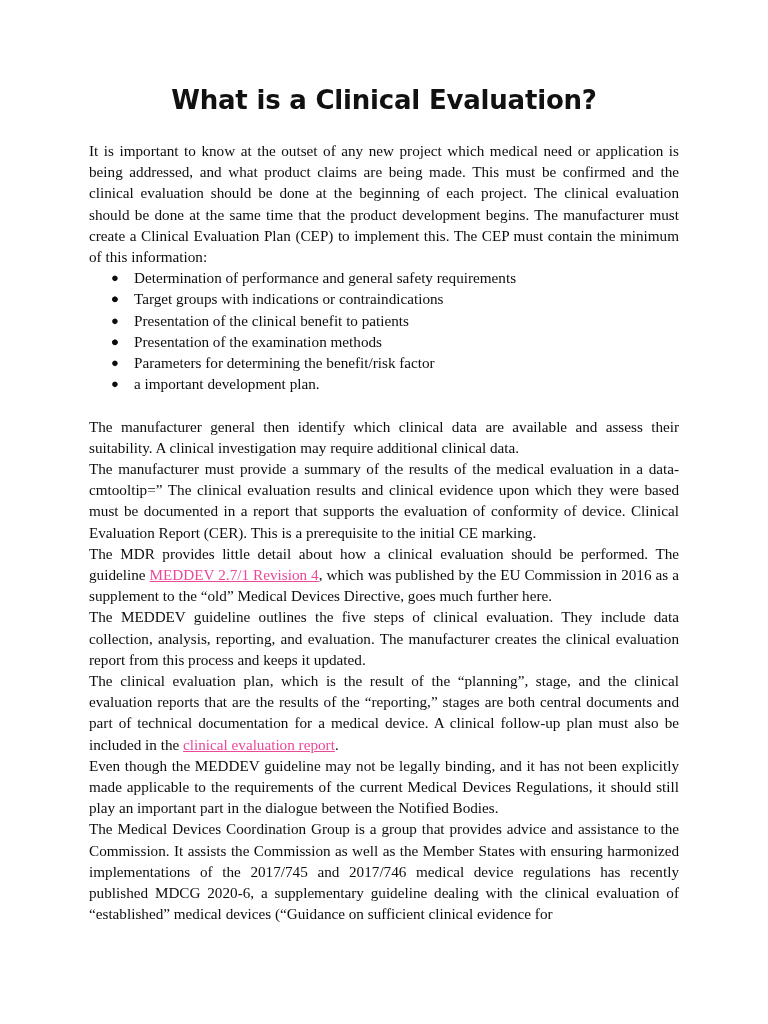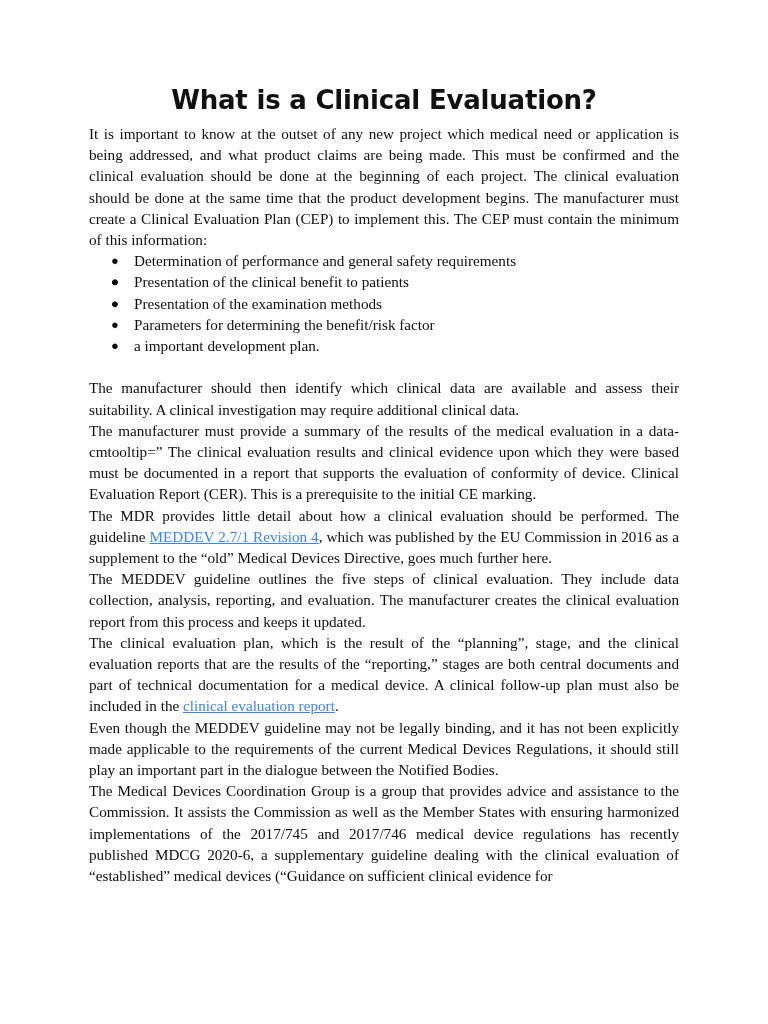--- a/index.html
+++ b/index.html
@@ -42,21 +42,21 @@
   .para {
     font-size: 15.2px;
     line-height: 21.2px;
     text-align: justify;
     text-justify: inter-word;
     margin: 0;
     color: #0d0d0d;
     hyphens: none;
   }
   .para.first {
-    margin-top: 8px;
+    margin-top: 25px;
   }
   .bullet-list {
     list-style: none;
     margin: 0;
     padding: 0;
   }
   .bullet-list li {
     position: relative;
     font-size: 15.2px;
     line-height: 21.2px;
@@ -69,21 +69,21 @@
     left: 22px;
     top: 0;
     font-size: 13px;
     line-height: 21.2px;
     color: #0d0d0d;
   }
   .spacer-line {
     height: 21.2px;
   }
   a.doclink {
-    color: #3b82f6;
+    color: #ec4899;
     text-underline-offset: 1px;
   }
 </style>
 </head>
 <body>
 
 <div class="page">
   <div class="content">
 
     <h1 class="doc-title">What is a Clinical Evaluation?</h1>
@@ -93,20 +93,21 @@
     <ul class="bullet-list">
       <li>
         <span class="bullet-dot">●</span>
         <span>Determination of performance and general safety requirements</span>
       </li>
       <li>
         <span class="bullet-dot">●</span>
       </li>
       <li>
         <span class="bullet-dot">●</span>
+        <span>Target groups with indications or contraindications</span>
       </li>
       <li>
         <span class="bullet-dot">●</span>
         <span>Presentation of the clinical benefit to patients</span>
       </li>
       <li>
         <span class="bullet-dot">●</span>
       </li>
       <li>
         <span class="bullet-dot">●</span>
@@ -117,21 +118,21 @@
         <span>Parameters for determining the benefit/risk factor</span>
       </li>
       <li>
         <span class="bullet-dot">●</span>
         <span>a important development plan.</span>
       </li>
     </ul>
 
     <div class="spacer-line"></div>
 
-    <p class="para">The manufacturer should then identify which clinical data are available and assess their suitability. A clinical investigation may require additional clinical data.</p>
+    <p class="para">The manufacturer general then identify which clinical data are available and assess their suitability. A clinical investigation may require additional clinical data.</p>
 
     <p class="para">The manufacturer must provide a summary of the results of the medical evaluation in a data-cmtooltip=” The clinical evaluation results and clinical evidence upon which they were based must be documented in a report that supports the evaluation of conformity of device. Clinical Evaluation Report (CER). This is a prerequisite to the initial CE marking.</p>
 
     <p class="para"><span>The MDR provides little detail about how a clinical evaluation should be performed. The guideline </span><a class="doclink" href="#">MEDDEV 2.7/1 Revision 4</a><span>, which was published by the EU Commission in 2016 as a supplement to the “old” Medical Devices Directive, goes much further here.</span></p>
 
     <p class="para">The MEDDEV guideline outlines the five steps of clinical evaluation. They include data collection, analysis, reporting, and evaluation. The manufacturer creates the clinical evaluation report from this process and keeps it updated.</p>
 
     <p class="para"><span>The clinical evaluation plan, which is the result of the “planning”, stage, and the clinical evaluation reports that are the results of the “reporting,” stages are both central documents and part of technical documentation for a medical device. A clinical follow-up plan must also be included in the </span><a class="doclink" href="#">clinical evaluation report</a><span>.</span></p>
 
     <p class="para">Even though the MEDDEV guideline may not be legally binding, and it has not been explicitly made applicable to the requirements of the current Medical Devices Regulations, it should still play an important part in the dialogue between the Notified Bodies.</p>

